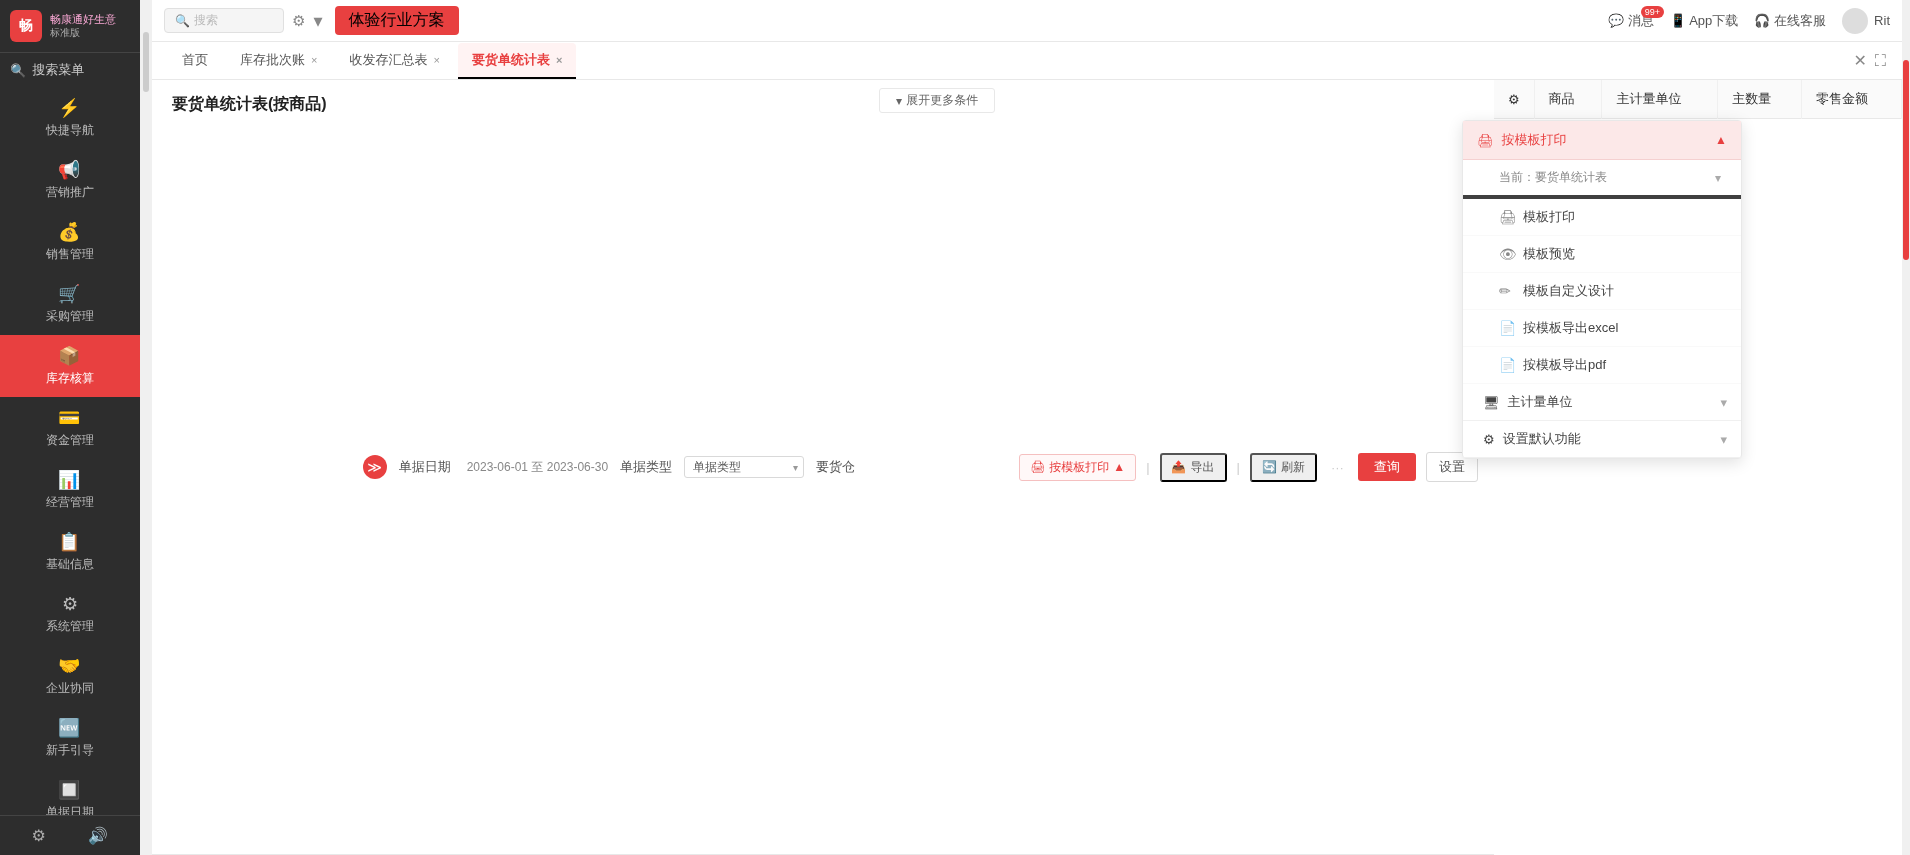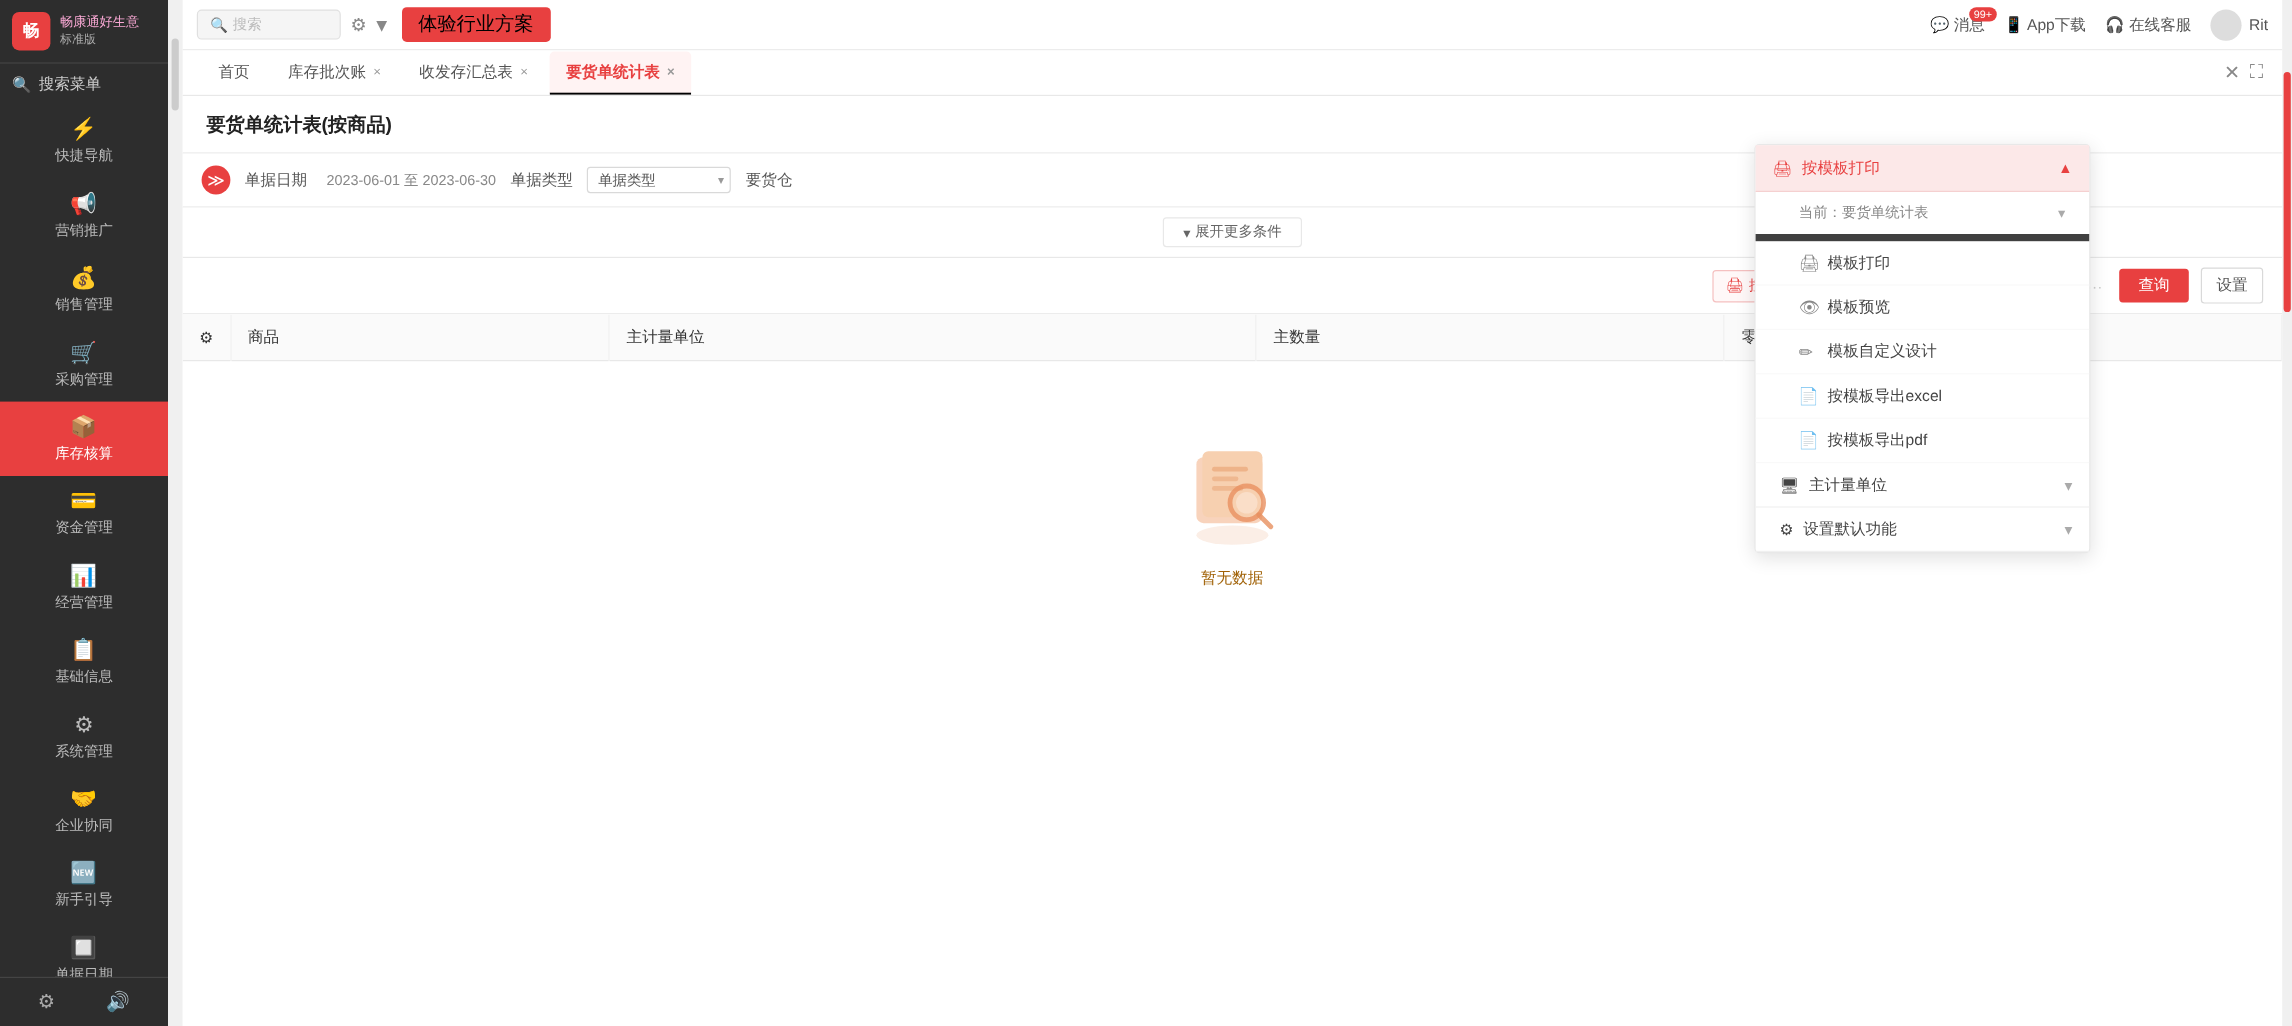--- a/index.html
+++ b/index.html
@@ -102,21 +102,21 @@
       font-size: 13px; cursor: pointer; color: #555; border-bottom: 2px solid transparent;
       gap: 6px; white-space: nowrap;
     }
     .tab.active { color: #e84040; border-bottom: 2px solid #000000; font-weight: 700; background: #fff3f3; border-radius: 4px 4px 0 0; }
     .tab-close { font-size: 11px; color: #999; cursor: pointer; }
     .tabs-actions { margin-left: auto; display: flex; gap: 8px; align-items: center; }
     .tab-action-btn { font-size: 16px; color: #888; cursor: pointer; }
 
     
     .page-content {
-      flex: 1; display: flex; flex-direction: column; overflow: hidden;
+      flex: 1; display: flex; flex-direction: row; overflow: hidden;
       background: #f5f5f5; position: relative;
     }
     .page-header {
       background: #fff; padding: 14px 20px 0;
       border-bottom: 1px solid #e8e8e8;
     }
     .page-title { font-size: 16px; font-weight: 600; color: #222; margin-bottom: 12px; }
 
     
     .filter-bar {
@@ -204,21 +204,21 @@
     .print-dropdown-item-icon { color: #888; font-size: 14px; width: 16px; }
     .print-dropdown-section {
       padding: 9px 14px 9px 20px; font-size: 13px; color: #444;
       cursor: pointer; display: flex; align-items: center; justify-content: space-between;
       border-bottom: 1px solid #f0f0f0;
     }
     .print-dropdown-section-left { display: flex; align-items: center; gap: 8px; }
     .print-dropdown-current {
       padding: 9px 20px 9px 36px; font-size: 12px; color: #888;
       display: flex; align-items: center; justify-content: space-between;
-      border-bottom: 6px solid #404040; cursor: pointer;
+      border-bottom: 4px solid #404040; cursor: pointer;
     }
     .page-action-btn {
       display: flex; align-items: center; gap: 4px;
       font-size: 12px; color: #555; cursor: pointer;
       padding: 4px 10px; border-radius: 3px;
     }
     .page-action-btn.red { color: #e84040; }
     .page-action-primary { background: #e84040; color: white; border: none; border-radius: 3px; padding: 5px 16px; font-size: 13px; cursor: pointer; }
     .page-action-setting { background: #fff; color: #555; border: 1px solid #d9d9d9; border-radius: 3px; padding: 5px 12px; font-size: 13px; cursor: pointer; }
 

